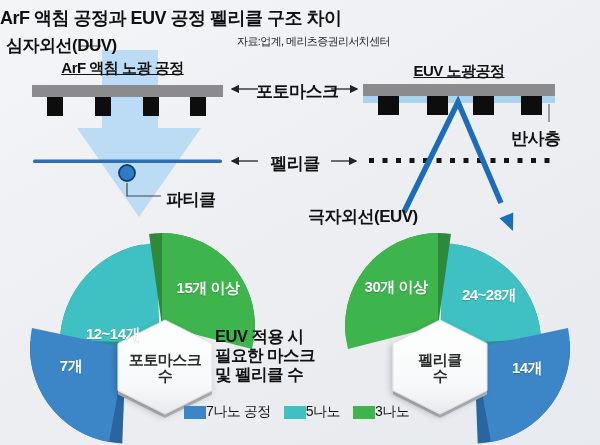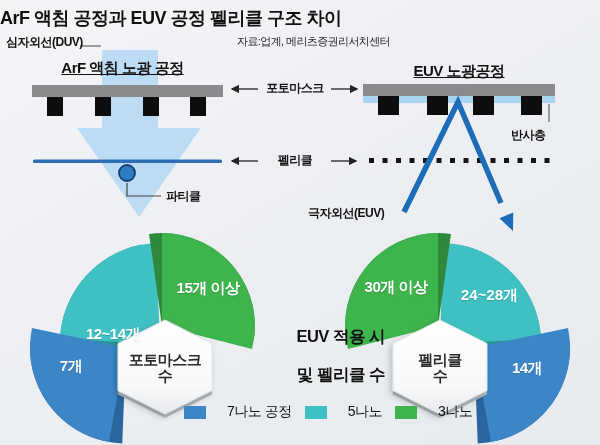--- a/index.html
+++ b/index.html
@@ -4,30 +4,30 @@
 <style>
   html,body{margin:0;padding:0;}
   body{font-family:"Liberation Sans","DejaVu Sans",sans-serif;}
   #stage{position:relative;width:600px;height:445px;overflow:hidden;
          background:linear-gradient(150deg,#f3f5f7 0%,#edeff2 45%,#e7eaee 100%);}
   #vector{position:absolute;left:0;top:0;width:600px;height:445px;}
   .txt{position:absolute;color:#111;white-space:nowrap;}
   .title{font-size:18px;font-weight:bold;letter-spacing:-0.5px;}
   .source{font-size:11px;color:#222;letter-spacing:-0.6px;text-align:right;}
   .sec-head{font-size:15px;font-weight:bold;letter-spacing:-0.5px;text-align:center;text-decoration:underline;}
-  .lbl{font-size:12px;font-weight:600;letter-spacing:-0.5px;}
+  .lbl{font-size:17px;font-weight:600;letter-spacing:-0.5px;}
   .lbl-c{text-align:center;}
   .fan-lbl{font-size:15px;font-weight:bold;color:#fff;text-align:center;
            text-shadow:0 1px 1px rgba(0,0,0,.18);letter-spacing:-0.5px;}
   .hex-lbl{font-size:15px;font-weight:bold;color:#2a2a2a;text-align:center;
            line-height:16px;letter-spacing:-0.5px;white-space:normal;}
-  .caption{font-size:16.5px;font-weight:bold;text-align:right;line-height:19px;
+  .caption{font-size:16.5px;font-weight:bold;text-align:left;line-height:19px;
            letter-spacing:-0.5px;white-space:normal;}
   .legend{position:absolute;left:184px;top:403px;display:flex;align-items:center;gap:13px;}
-  .legend-item{display:flex;align-items:center;gap:21px;font-size:14px;letter-spacing:-0.5px;color:#111;}
+  .legend-item{display:flex;align-items:center;gap:0;font-size:14px;letter-spacing:-0.5px;color:#111;}
   .swatch{width:22px;height:13px;display:inline-block;}
   .sw-blue{background:#3c86c8;}
   .sw-teal{background:#3fc0c2;}
   .sw-green{background:#3eb44c;}
 </style>
 </head>
 <body>
 
 <div id="stage">
 
@@ -112,35 +112,35 @@
   <div class="txt lbl lbl-c" style="left:256px;top:80px;width:78px;">포토마스크</div>
   <div class="txt lbl lbl-c" style="left:256px;top:152px;width:78px;">펠리클</div>
   <div class="txt lbl" style="left:166px;top:188px;">파티클</div>
   <div class="txt lbl" style="left:511px;top:127px;">반사층</div>
   <div class="txt lbl" style="left:308px;top:205px;">극자외선(EUV)</div>
 
   <div class="txt fan-lbl" style="left:41px;top:357px;width:60px;">7개</div>
   <div class="txt fan-lbl" style="left:63px;top:285px;width:100px;margin-top:40px;">12~14개</div>
   <div class="txt fan-lbl" style="left:158px;top:279px;width:100px;">15개 이상</div>
   <div class="txt fan-lbl" style="left:346px;top:278px;width:100px;">30개 이상</div>
-  <div class="txt fan-lbl" style="left:439px;top:286px;width:100px;font-family:Liberation Mono, monospace;">24~28개</div>
+  <div class="txt fan-lbl" style="left:439px;top:286px;width:100px;">24~28개</div>
   <div class="txt fan-lbl" style="left:497px;top:359px;width:60px;">14개</div>
 
   <div class="txt hex-lbl" style="left:117px;top:352px;width:96px;">
     <span>포토마스크</span><br>
     <span>수</span>
   </div>
   <div class="txt hex-lbl" style="left:392px;top:352px;width:96px;">
     <span>펠리클</span><br>
     <span>수</span>
   </div>
 
   <div class="txt caption" style="left:215px;top:327px;width:170px;">
     <span>EUV 적용 시</span><br>
-    <br>
+    <span>필요한 마스크</span><br>
     <span>및 펠리클 수</span>
   </div>
 
   <div class="legend">
     <span class="legend-item">
       <span class="swatch sw-blue"></span>
       <span>7나노 공정</span>
     </span>
     <span class="legend-item">
       <span class="swatch sw-teal"></span>

